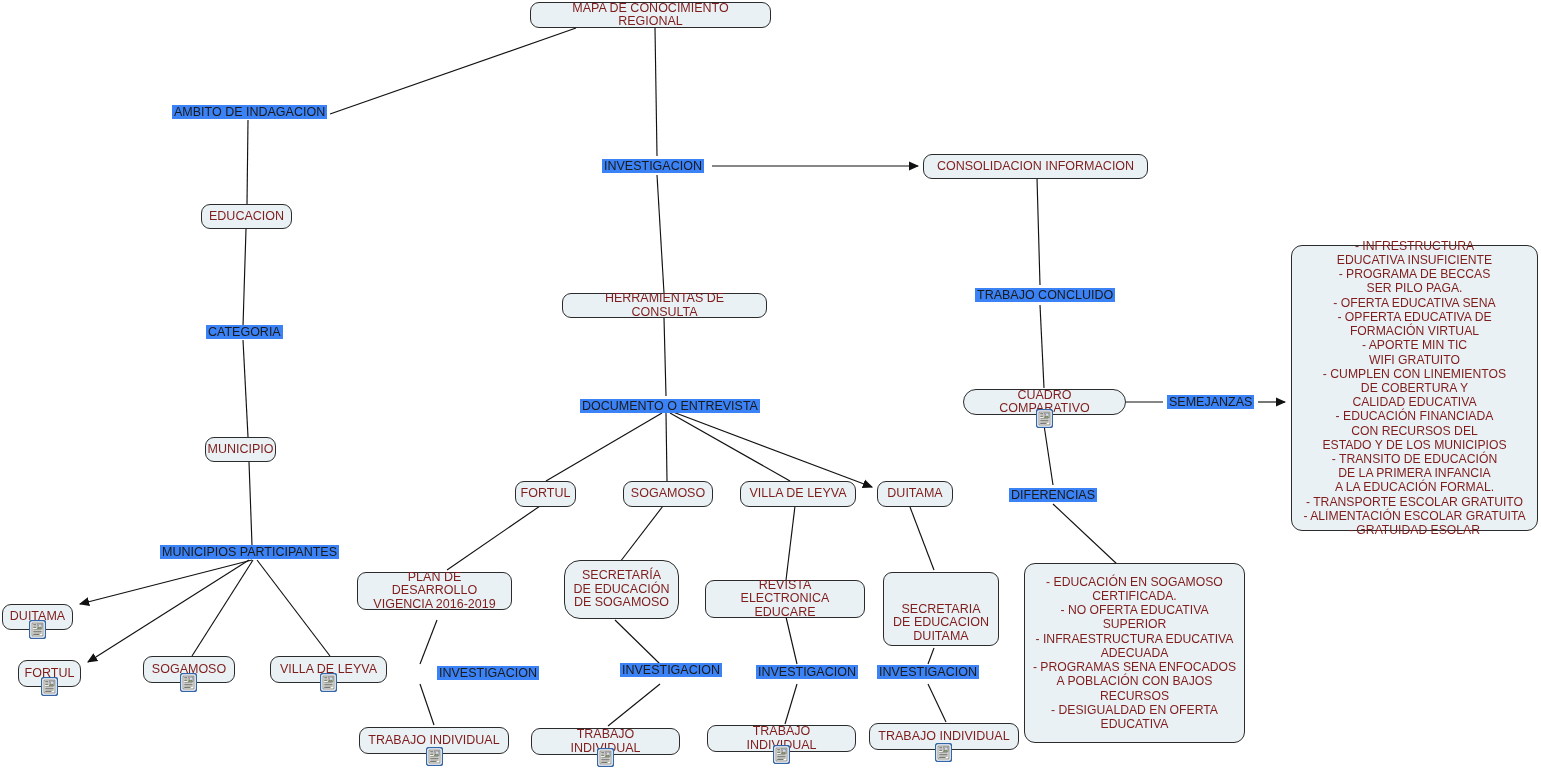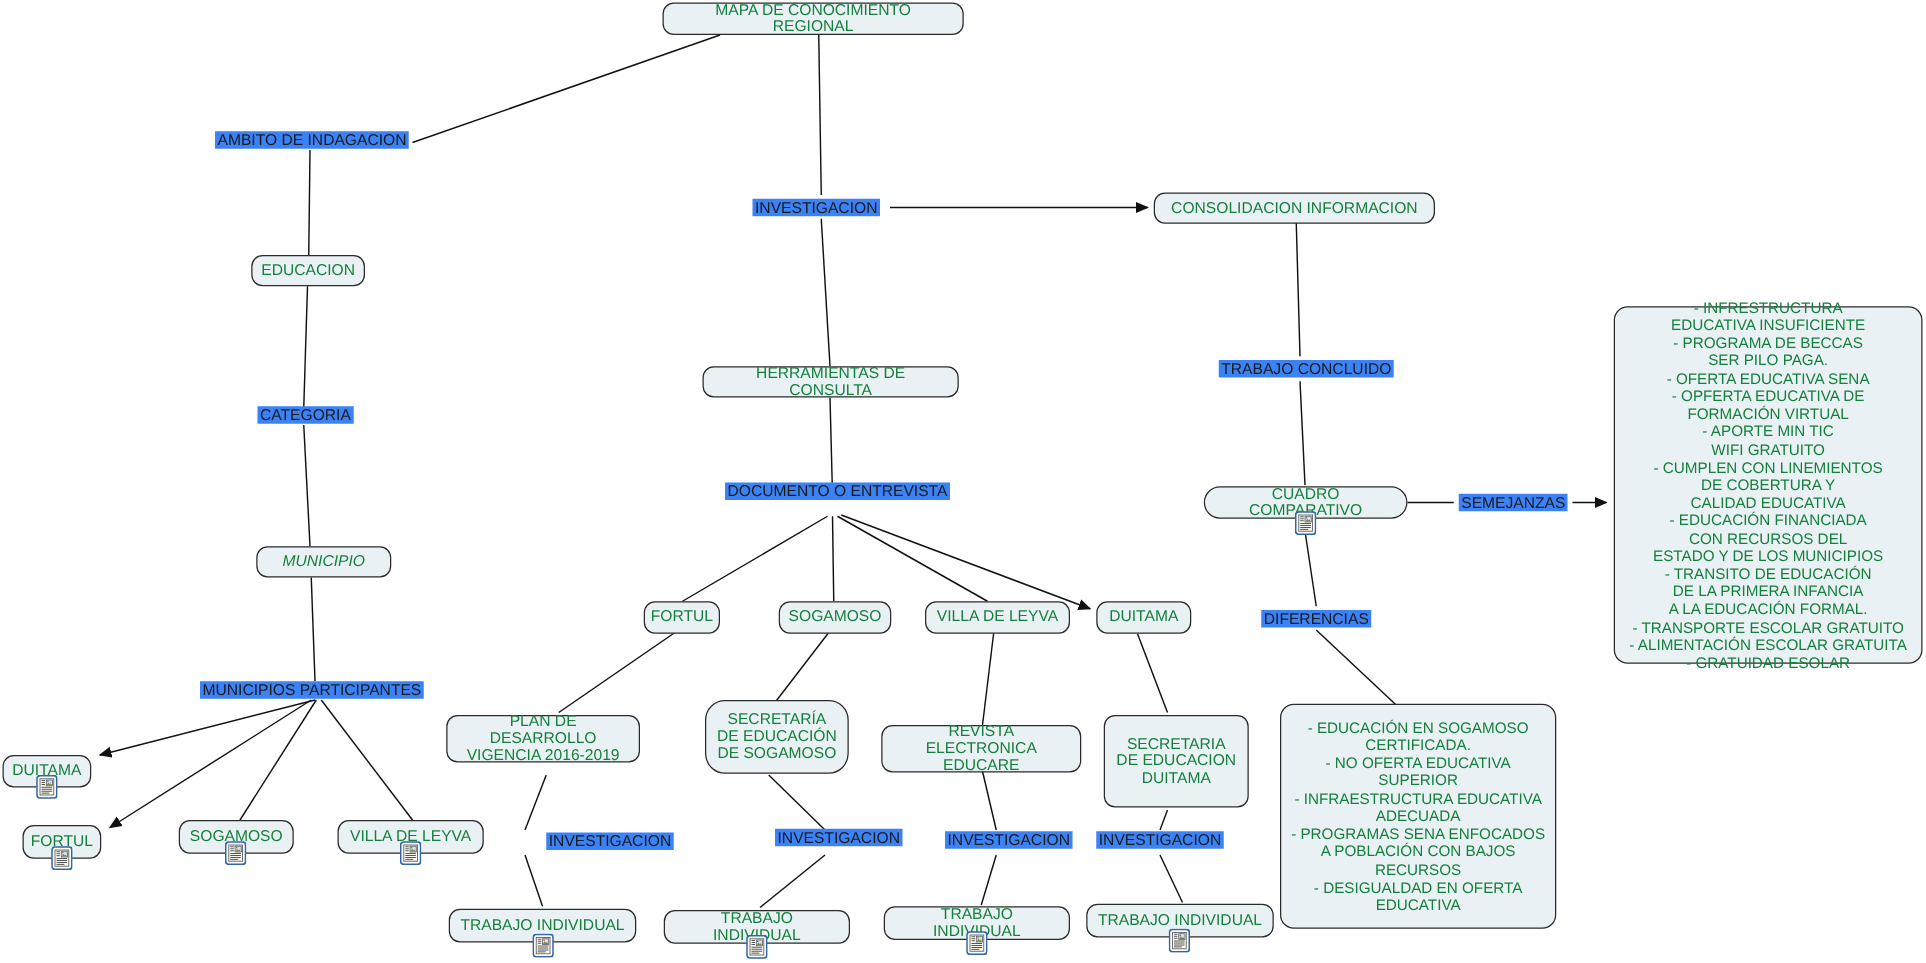--- a/index.html
+++ b/index.html
@@ -27,21 +27,21 @@
     height: 770px;
     pointer-events: none;
   }
   
   .node {
     position: absolute;
     box-sizing: border-box;
     background: #eaf1f4;
     border: 1px solid #2b2b2b;
     border-radius: 9px;
-    color: #15803d;
+    color: #7f1d1d;
     font-size: 12.5px;
     line-height: 13.5px;
     text-align: center;
     display: flex;
     flex-direction: column;
     align-items: center;
     justify-content: center;
     padding: 2px 8px;
     white-space: pre-line;
     z-index: 3;
@@ -143,21 +143,21 @@
   </svg>
 
   <div class="node" style="left:530px; top:2px; width:241px; height:26px;">
     <span>MAPA DE CONOCIMIENTO REGIONAL</span>
   </div>
 
   <div class="node" style="left:201px; top:204px; width:91px; height:25px;align-items:center;">
     <span>EDUCACION</span>
   </div>
 
-  <div class="node" style="left:205px; top:437px; width:108px; height:25px;font-style:italic;">
+  <div class="node" style="left:205px; top:437px; width:71px; height:25px;">
     <span>MUNICIPIO</span>
   </div>
 
   <div class="node" style="left:562px; top:293px; width:205px; height:25px;">
     <span>HERRAMIENTAS DE CONSULTA</span>
   </div>
 
   <div class="node" style="left:923px; top:154px; width:225px; height:25px;">
     <span>CONSOLIDACION  INFORMACION</span>
   </div>
@@ -207,21 +207,21 @@
     <span>SECRETARÍA
 DE EDUCACIÓN
 DE SOGAMOSO</span>
   </div>
 
   <div class="node" style="left:705px; top:580px; width:160px; height:38px;">
     <span>REVISTA ELECTRONICA
 EDUCARE</span>
   </div>
 
-  <div class="node" style="left:883px; top:572px; width:116px; height:74px;">
+  <div class="node" style="left:883px; top:572px; width:116px; height:74px;justify-content:flex-end;">
     <span>SECRETARIA
 DE EDUCACION
 DUITAMA</span>
   </div>
 
   <div class="node" style="left:359px; top:727px; width:150px; height:27px;">
     <span>TRABAJO INDIVIDUAL</span>
   </div>
 
   <div class="node" style="left:531px; top:728px; width:149px; height:27px;">
@@ -283,21 +283,21 @@
   </div>
 
   <div class="label" style="left:160px; top:545px;">
     <span>MUNICIPIOS PARTICIPANTES</span>
   </div>
 
   <div class="label" style="left:602px; top:159px;">
     <span>INVESTIGACION</span>
   </div>
 
-  <div class="label" style="left:580px; top:386px;text-align:right;">
+  <div class="label" style="left:580px; top:399px;text-align:right;">
     <span>DOCUMENTO O ENTREVISTA</span>
   </div>
 
   <div class="label" style="left:975px; top:288px;text-align:right;">
     <span>TRABAJO CONCLUIDO</span>
   </div>
 
   <div class="label" style="left:1167px; top:395px;">
     <span>SEMEJANZAS</span>
   </div>

